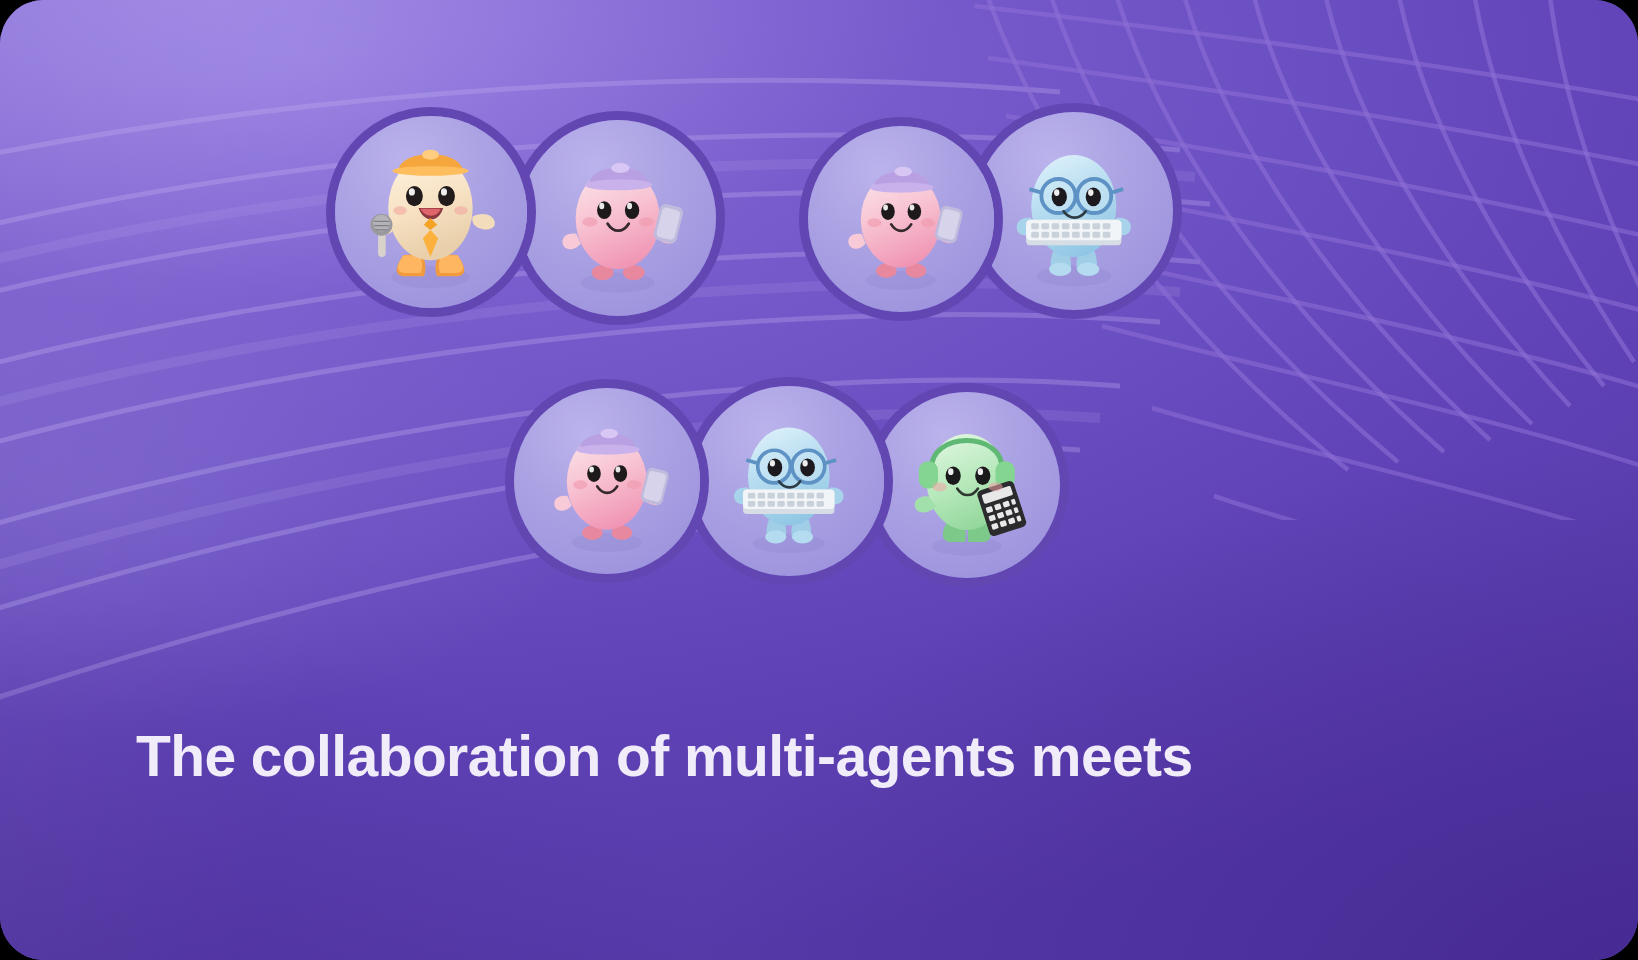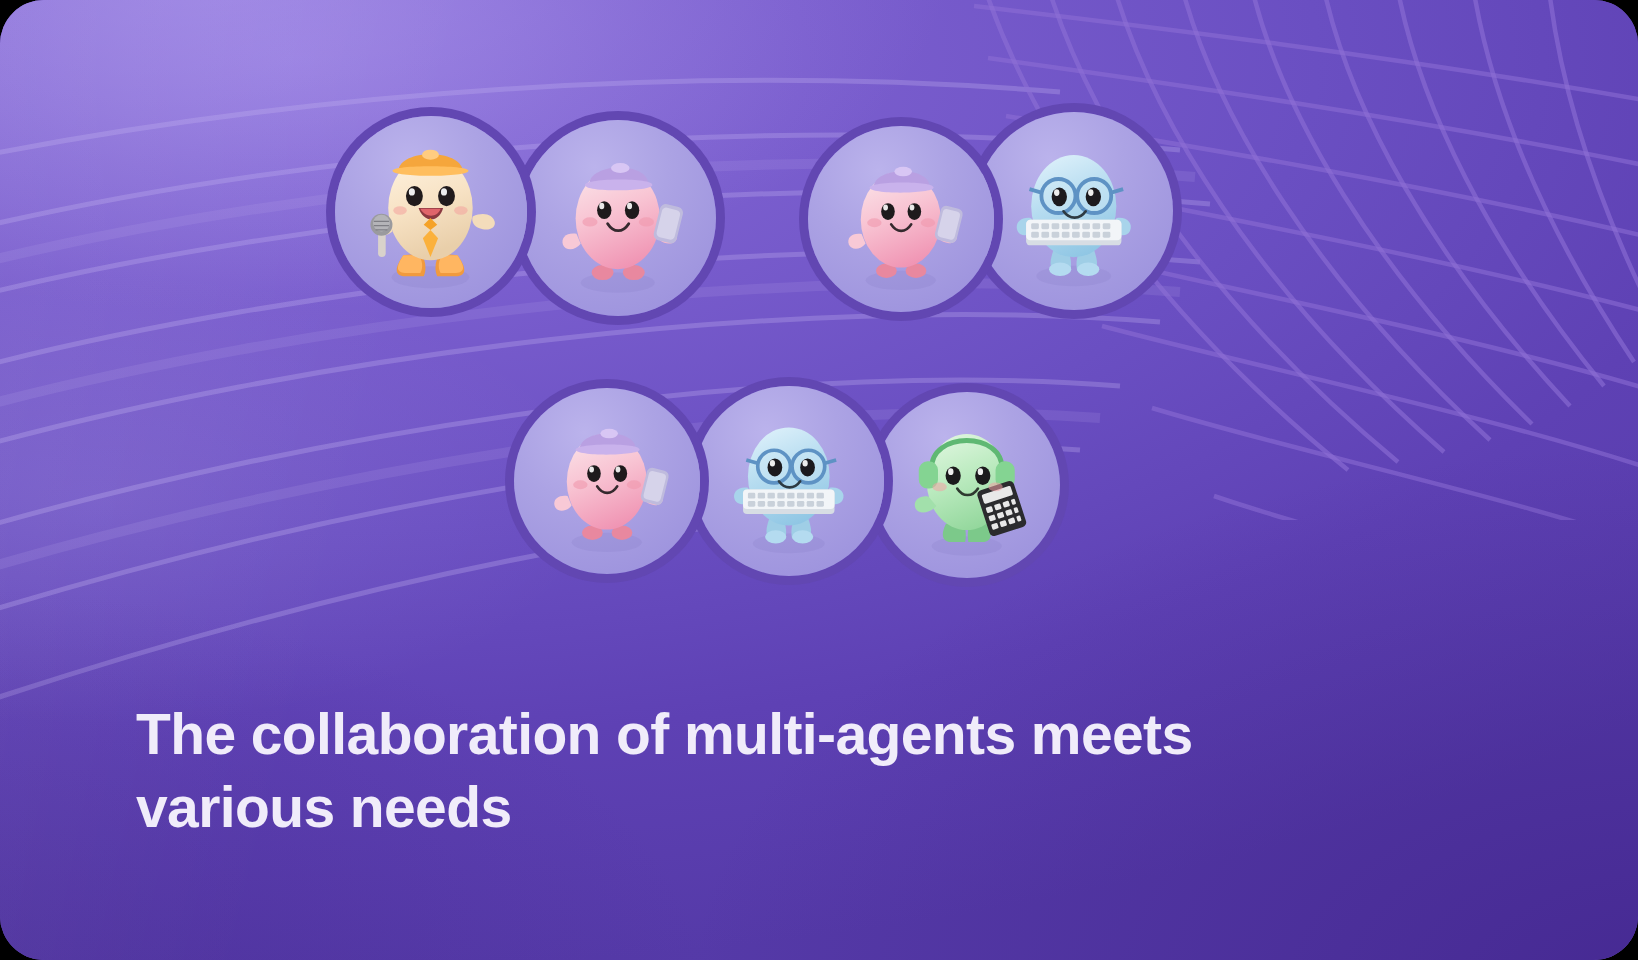--- a/index.html
+++ b/index.html
@@ -75,21 +75,21 @@
     inset: 0;
     border-radius: 50%;
     overflow: hidden;
   }
   .avatar-art svg { display: block; width: 100%; height: 100%; }
 
   
   #heading {
     position: absolute;
     left: 136px;
-    top: 660px;
+    top: 682px;
     width: 1300px;
     color: #F0ECFA;
     font-family: "Liberation Sans", sans-serif;
     font-weight: bold;
     font-size: 57px;
     line-height: 1.28;
     letter-spacing: -0.6px;
   }
   #heading .line { display: block; white-space: pre; }
 </style>
@@ -396,16 +396,15 @@
             <g transform="translate(0,4) scale(0.86) translate(16,8)">
               <use href="#m-analyst"></use>
             </g>
           </svg>
       </div>
     </div>
   </div>
 
   <h1 id="heading">
     <span class="line">The collaboration of multi-agents meets</span>
-    <span class="line">various needs</span>
   </h1>
 
 </div>
 
 </body></html>

